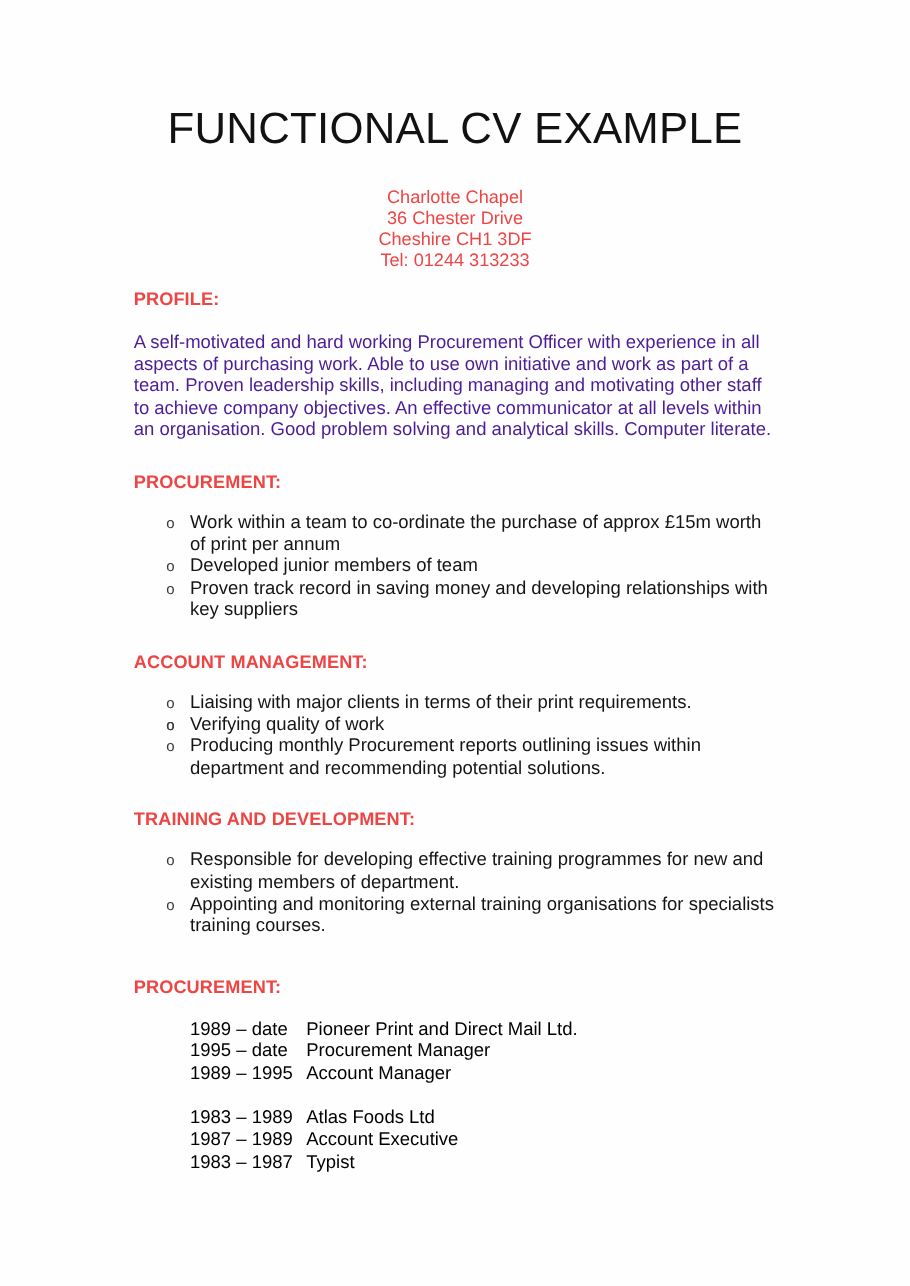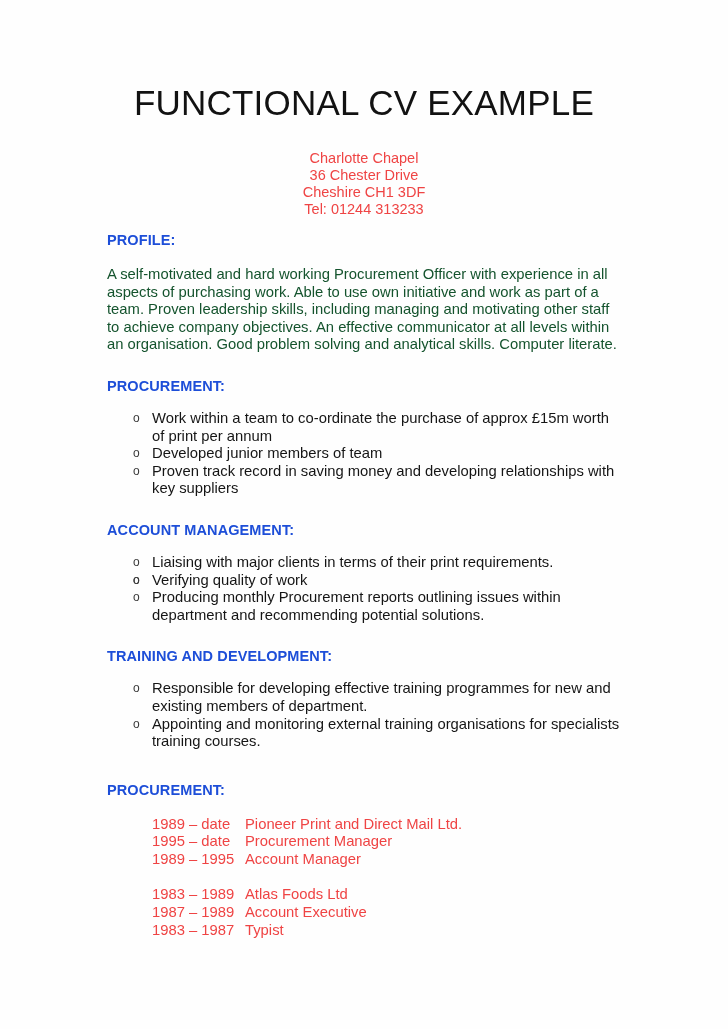--- a/index.html
+++ b/index.html
@@ -50,30 +50,30 @@
   .content {
     position: absolute;
     left: 107px;
     top: 232px;
     width: 518px;
   }
 
   .section-heading {
     font-size: 14.5px;
     font-weight: bold;
-    color: #1d4ed8;
+    color: #ef4444;
     letter-spacing: 0.1px;
     margin: 0;
   }
 
   .profile-text {
     font-size: 14.8px;
     line-height: 17.6px;
     margin: 18px 0 0 0;
-    color: #14532d;
+    color: #4c1d95;
     text-align: left;
   }
 
   .bullet-list {
     list-style: none;
     margin: 16px 0 0 0;
     padding: 0;
   }
   .bullet-item {
     position: relative;
@@ -95,21 +95,21 @@
   .experience-group {
     margin-top: 18px;
   }
   .experience-group + .experience-group {
     margin-top: 18px;
   }
   .experience-row {
     display: flex;
     font-size: 14.8px;
     line-height: 17.6px;
-    color: #ef4444;
+    color: #000000;
     padding-left: 45px;
   }
   .exp-dates {
     width: 93px;
     flex: 0 0 93px;
     white-space: nowrap;
   }
   .exp-desc {
     flex: 1 1 auto;
   }

